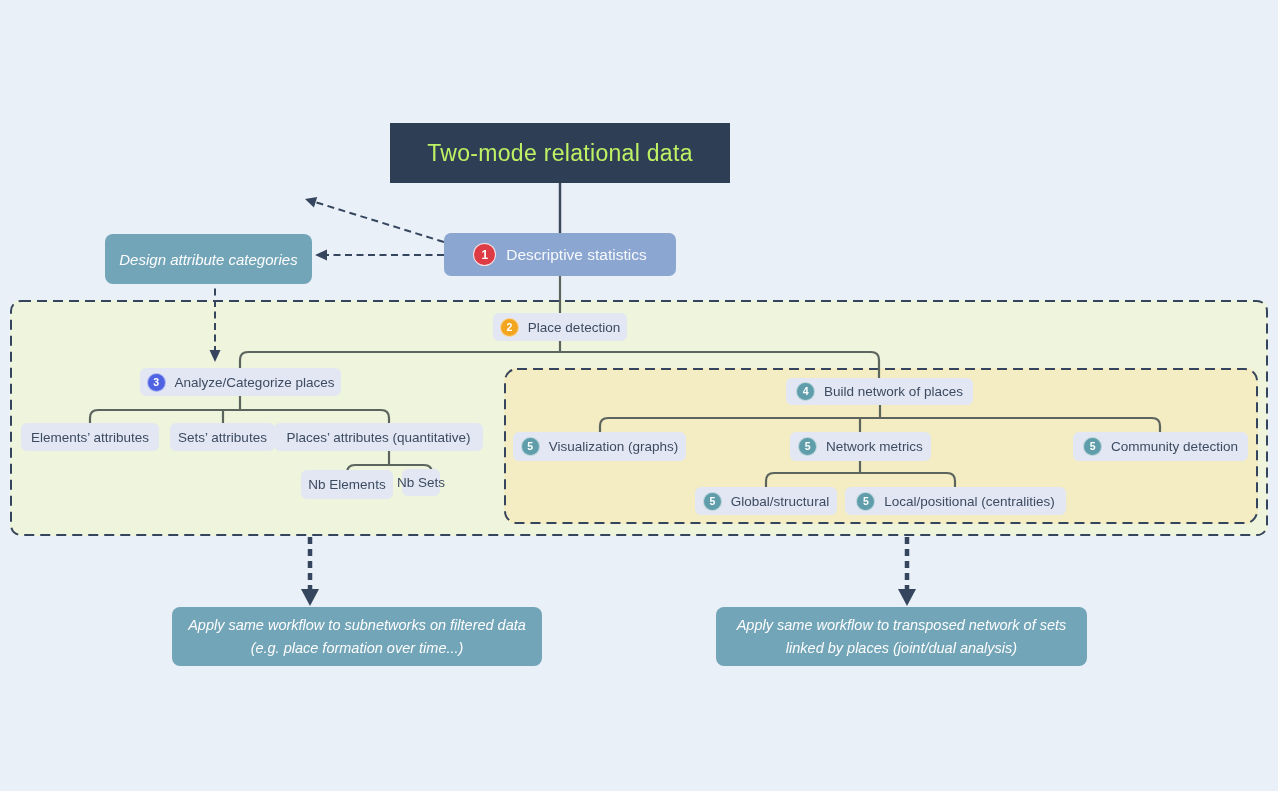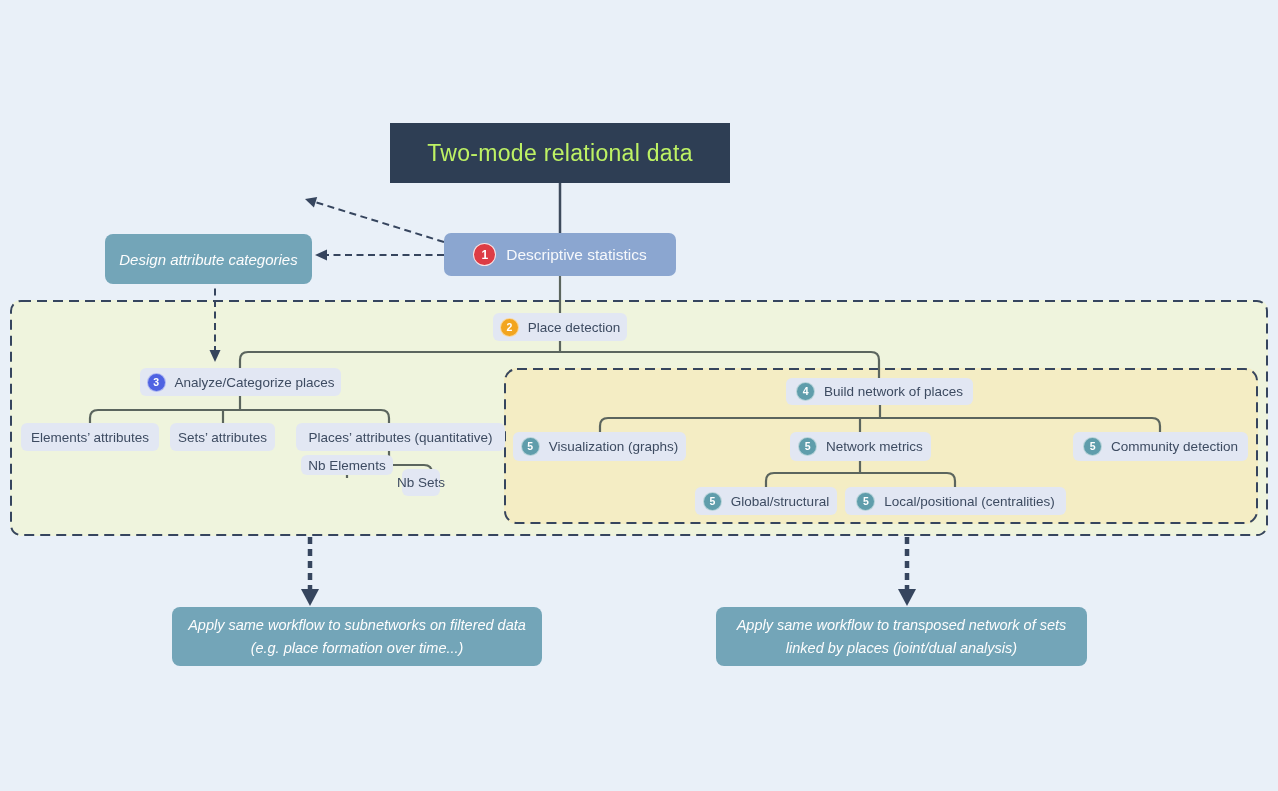--- a/index.html
+++ b/index.html
@@ -127,24 +127,24 @@
     <span class="badge badge-sm badge-indigo">3</span>
     <span>Analyze/Categorize places</span>
   </div>
 
   <div class="box node" style="left:21px;top:423px;width:138px;">
     <span>Elements’ attributes</span>
   </div>
   <div class="box node" style="left:170px;top:423px;width:105px;">
     <span>Sets’ attributes</span>
   </div>
-  <div class="box node" style="left:296px;top:423px;width:209px;">
+  <div class="box node" style="left:274px;top:423px;width:209px;">
     <span>Places’ attributes (quantitative)</span>
   </div>
-  <div class="box node" style="left:301px;top:455px;width:92px;height:20px;">
+  <div class="box node" style="left:301px;top:470px;width:92px;height:29px;">
     <span>Nb Elements</span>
   </div>
   <div class="box node" style="left:402px;top:469px;width:38px;height:27px;">
     <span>Nb Sets</span>
   </div>
 
   <div class="box node" style="left:786px;top:378px;width:187px;height:27px;">
     <span class="badge badge-sm badge-teal">4</span>
     <span>Build network of places</span>
   </div>

